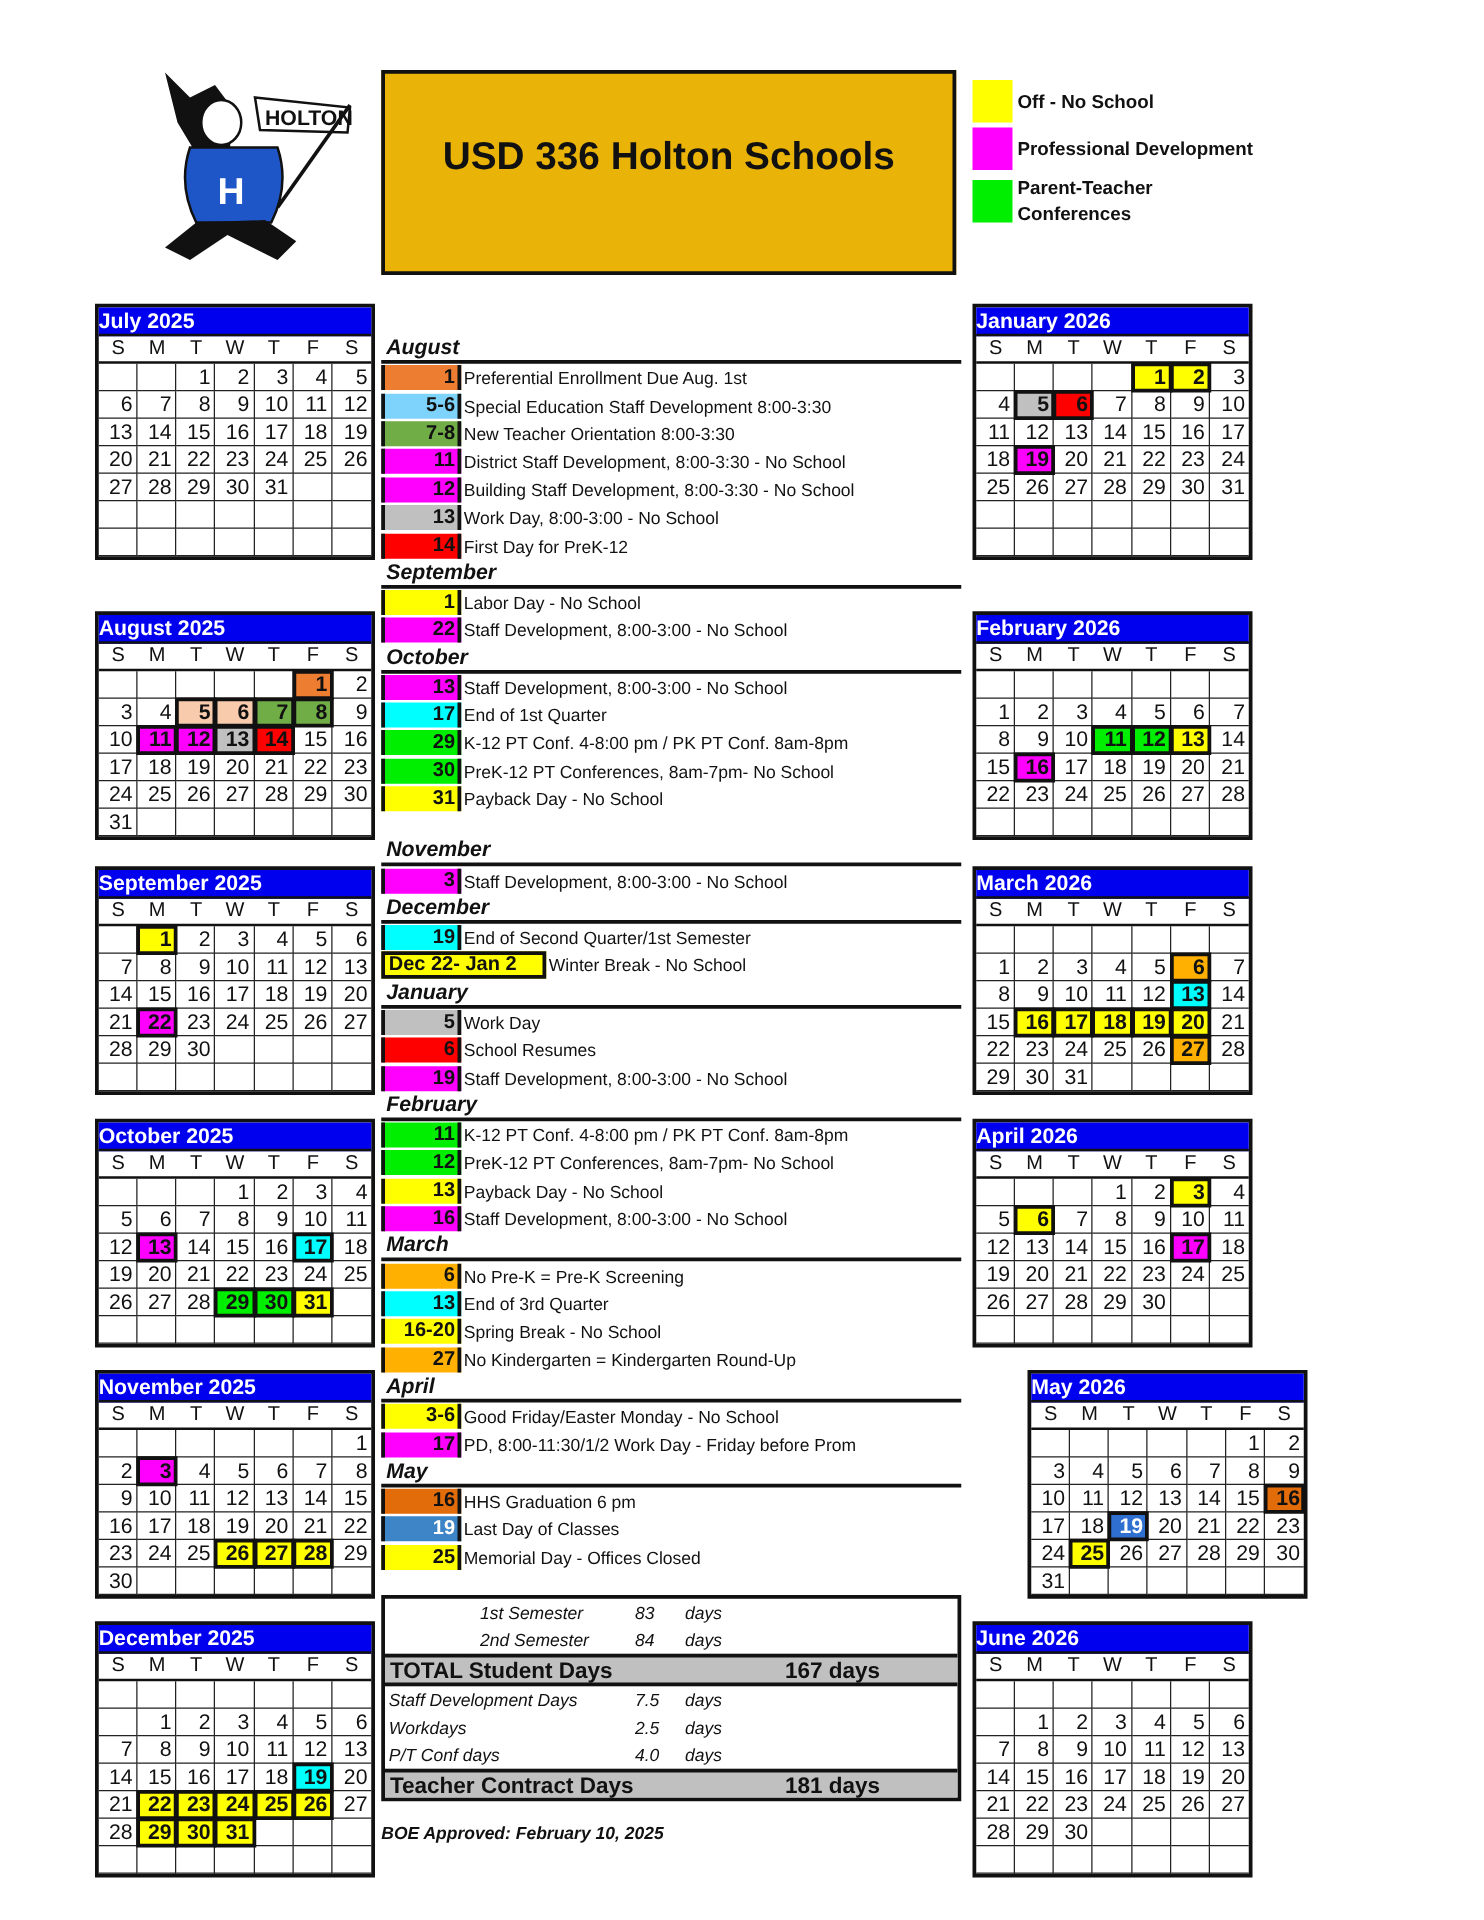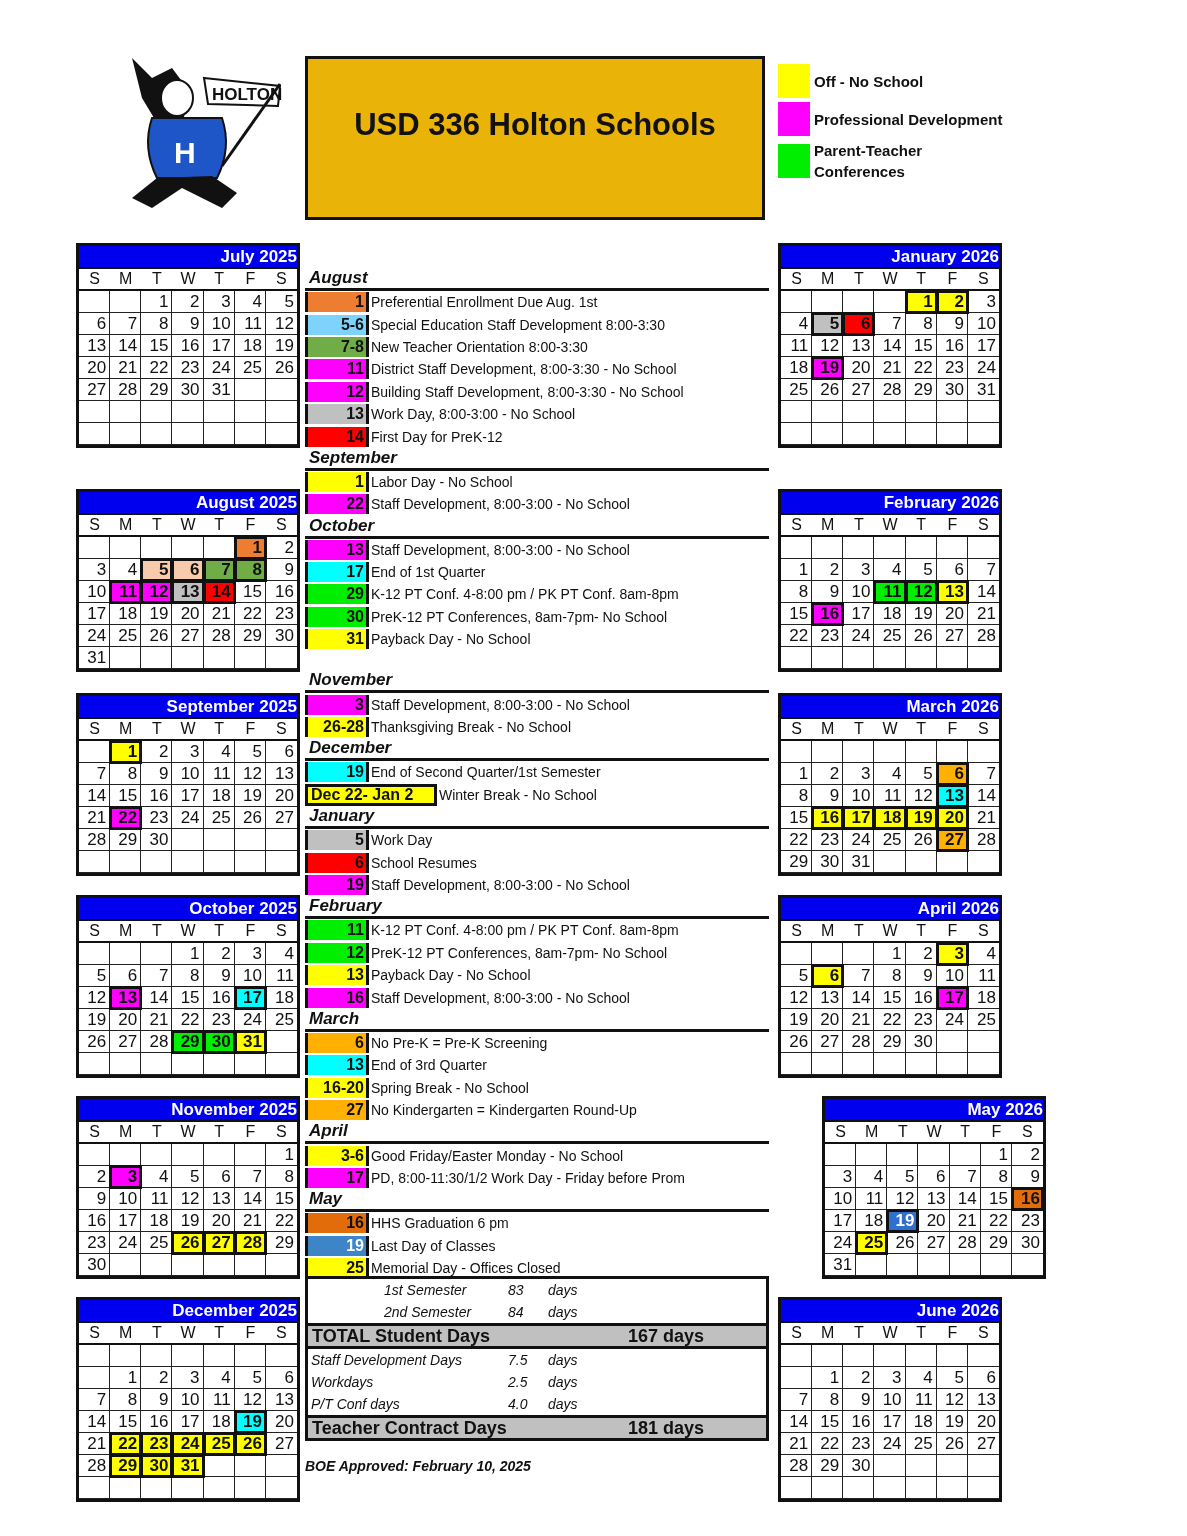--- a/index.html
+++ b/index.html
@@ -7,21 +7,21 @@
   .logo{position:absolute;left:112px;top:48px;width:178px;height:172px;}
   .title-box{position:absolute;left:305px;top:56px;width:460px;height:164px;background:#eab308;border:3px solid #111;box-sizing:border-box;text-align:center;}
   .title-box .t1{font-weight:bold;font-size:31px;margin-top:48px;}
   .title-box .t2{font-weight:bold;font-size:22px;margin-top:6px;}
   .legend{position:absolute;left:778px;top:64px;width:240px;}
   .legend .li{display:flex;align-items:center;margin-bottom:4px;}
   .legend .sw{width:32px;height:34px;flex:none;margin-right:4px;}
   .legend .lt{font-weight:bold;font-size:15px;line-height:21px;}
   
   .cal{position:absolute;width:224px;border:3px solid #111;box-sizing:border-box;background:#fff;}
-  .cal .mh{background:#0000ee;color:#fff;font-weight:bold;font-size:17px;text-align:right;height:21px;line-height:21px;border-bottom:2px solid #111;}
+  .cal .mh{background:#0000ee;color:#fff;font-weight:bold;font-size:17px;text-align:left;height:21px;line-height:21px;border-bottom:2px solid #111;}
   .cal .dow{display:grid;grid-template-columns:repeat(7,1fr);font-size:16px;text-align:center;height:20px;line-height:20px;border-bottom:2px solid #111;}
   .cal .grid{display:grid;grid-template-columns:repeat(7,1fr);}
   .cal .d{height:22px;line-height:22px;font-size:17px;text-align:right;padding-right:3px;border-right:1px solid #222;border-bottom:1px solid #222;box-sizing:border-box;}
   .cal .d:nth-child(7n){border-right:none;}
   .cal .d.hl{outline:3px solid #111;outline-offset:-2px;position:relative;z-index:1;font-weight:bold;}
   
   .events{position:absolute;left:305px;top:268px;width:464px;}
   .mon{font-weight:bold;font-style:italic;font-size:17px;height:20px;line-height:20px;border-bottom:3px solid #111;padding-left:4px;}
   .ev{display:flex;align-items:center;height:22.4px;}
   .ev .chip{width:64px;height:20px;line-height:20px;text-align:right;font-weight:bold;font-size:16px;padding-right:2px;box-sizing:border-box;border-left:3px solid #111;border-right:3px solid #111;flex:none;}
@@ -833,24 +833,20 @@
     <div class="ev">
       <div class="chip" style="background: rgb(255, 255, 0);">31</div>
       <div class="txt">Payback Day - No School</div>
     </div>
     <div style="height: 20px;"></div>
     <div class="mon">November</div>
     <div class="ev">
       <div class="chip" style="background: rgb(255, 0, 255);">3</div>
       <div class="txt">Staff Development, 8:00-3:00 - No School</div>
     </div>
-    <div class="ev">
-      <div class="chip" style="background: rgb(255, 255, 0);">26-28</div>
-      <div class="txt">Thanksgiving Break - No School</div>
-    </div>
     <div class="mon">December</div>
     <div class="ev">
       <div class="chip" style="background: rgb(0, 255, 255);">19</div>
       <div class="txt">End of Second Quarter/1st Semester</div>
     </div>
     <div class="ev">
       <div class="chip wide" style="background: rgb(255, 255, 0);">Dec 22- Jan 2</div>
       <div class="txt">Winter Break - No School</div>
     </div>
     <div class="mon">January</div>

